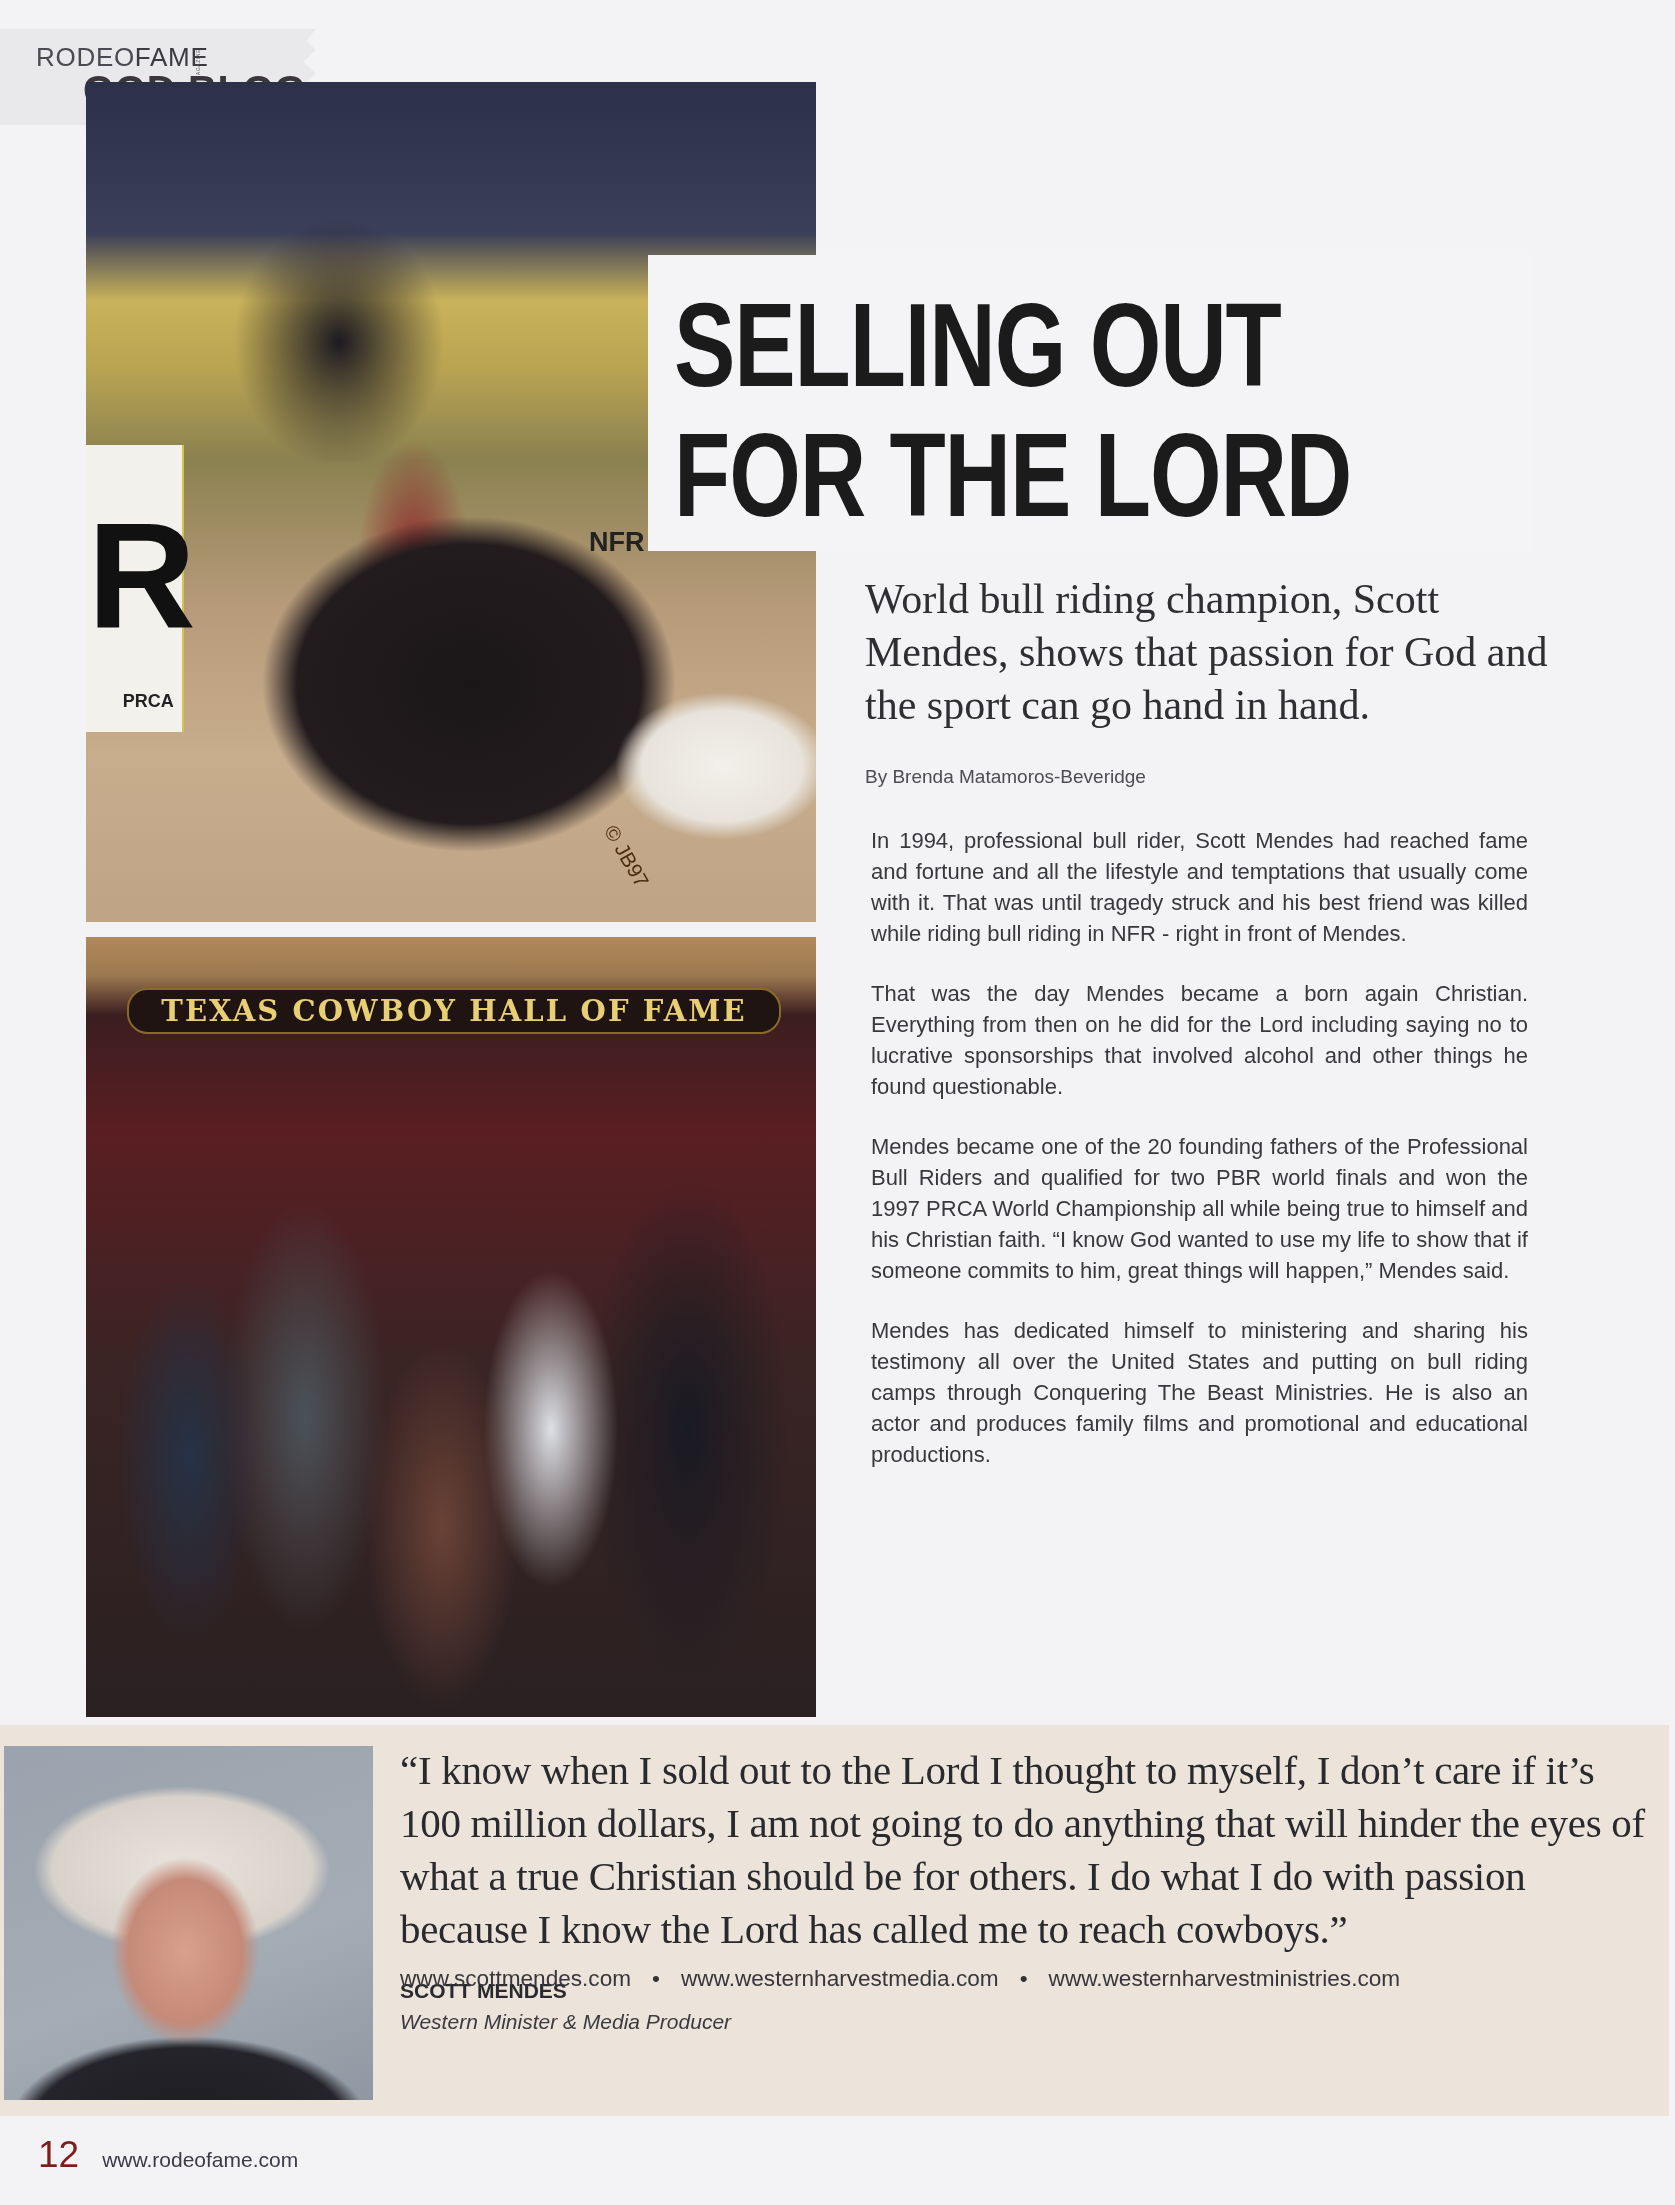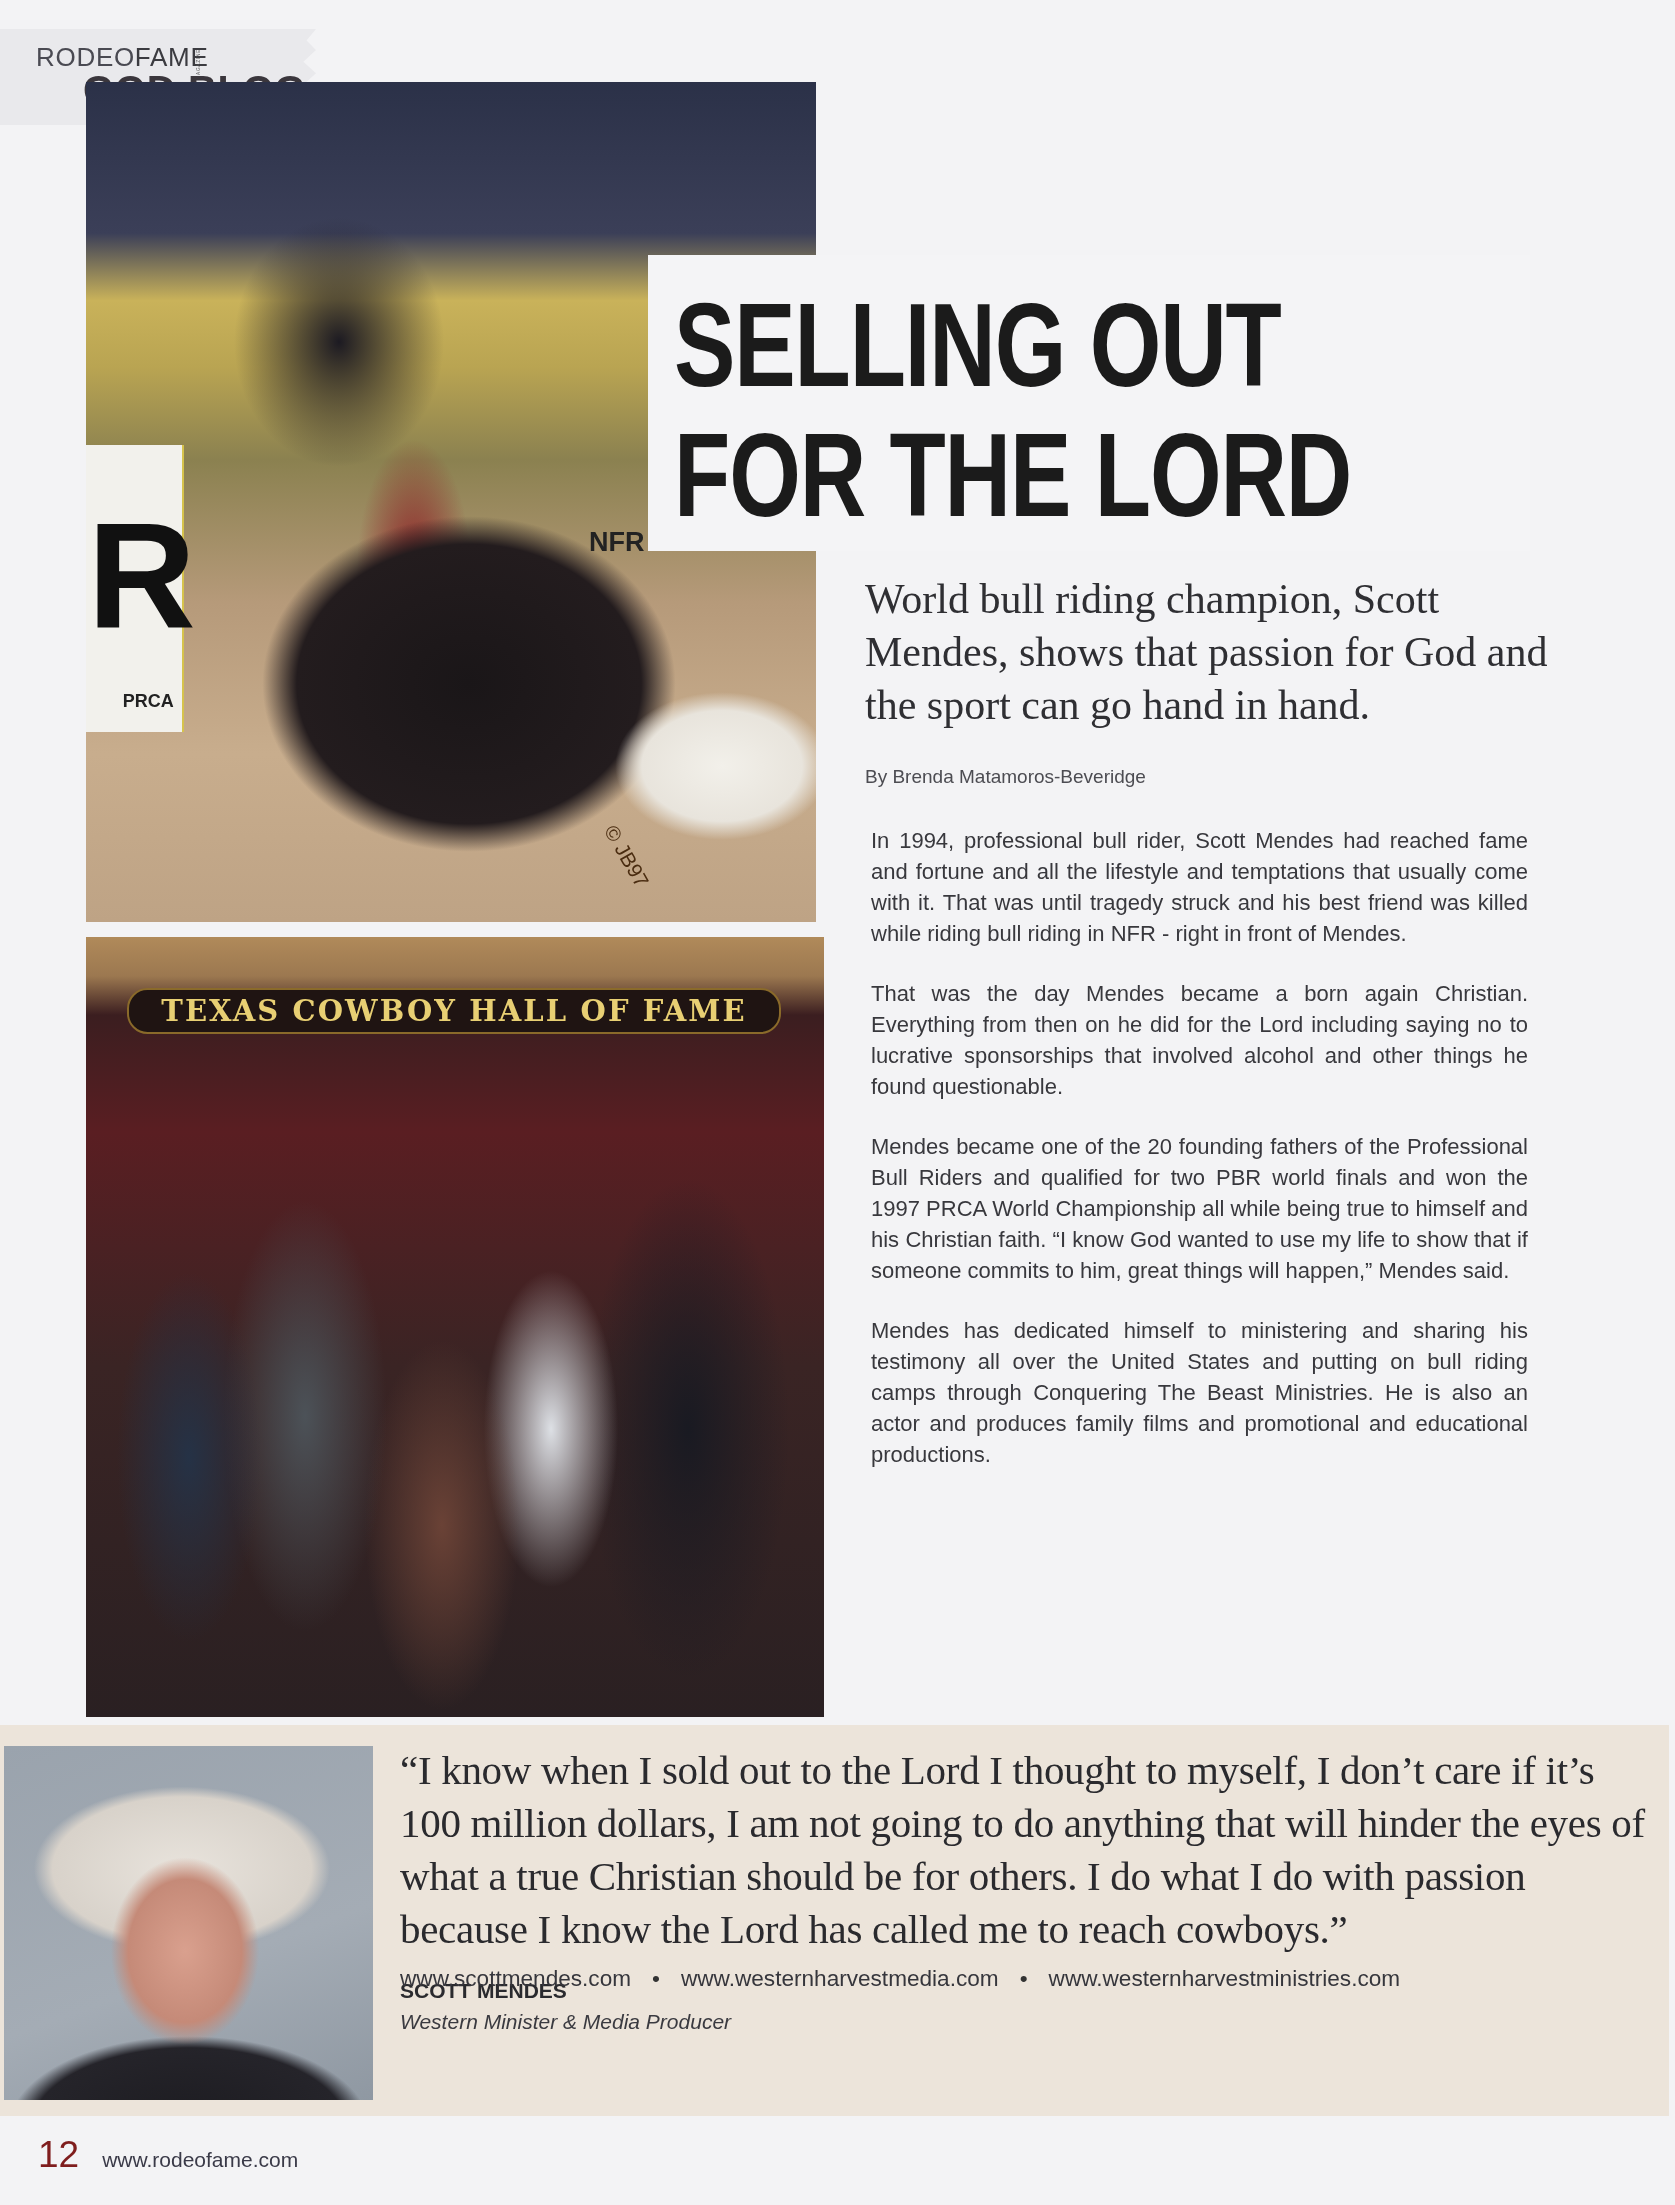--- a/index.html
+++ b/index.html
@@ -60,21 +60,20 @@
 
   .photo-family {
     left: 86px; top: 937px; width: 730px; height: 780px;
     background:
       radial-gradient(ellipse 96px 246px at 103px 520px, #253246 0%, transparent 75%),
       radial-gradient(ellipse 109px 287px at 219px 479px, #4c5258 0%, transparent 75%),
       radial-gradient(ellipse 103px 246px at 356px 588px, #6a4236 0%, transparent 75%),
       radial-gradient(ellipse 96px 226px at 465px 492px, #dde0e5 0%, transparent 70%),
       radial-gradient(ellipse 130px 321px at 602px 492px, #191a22 0%, transparent 78%),
       linear-gradient(180deg, #b08a5a 0%, #9c7850 5%, #3b1e20 10%, #5a1e22 25%, #3a2424 55%, #2a2022 100%);
-    padding-left: 8px;
   }
   .photo-family .banner {
     position: absolute; left: 41px; top: 51px; width: 650px; height: 42px;
     background: #1f1412; border: 2.1px solid #8a6a2a; border-radius: 20.5px;
     display: flex; align-items: center; justify-content: center;
   }
   .photo-family .banner span {
     font-family: "DejaVu Serif", serif; font-weight: 700; font-size: 29px;
     color: #e8cf73; letter-spacing: 2.1px;
   }

